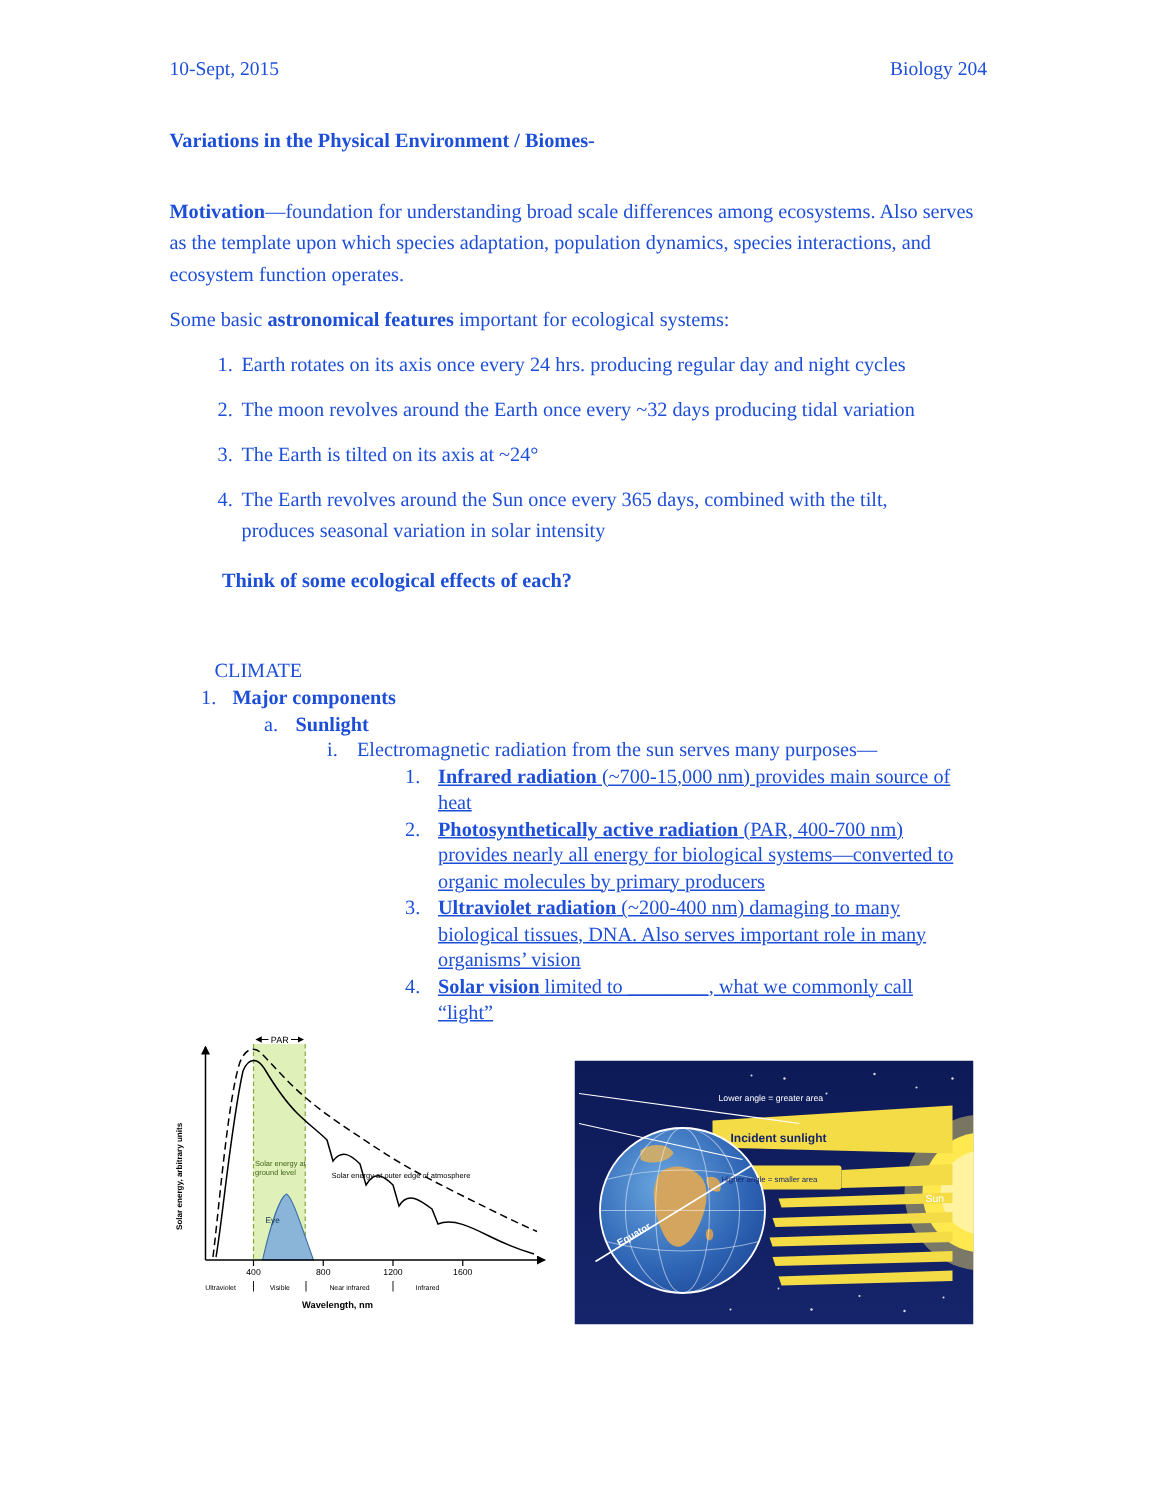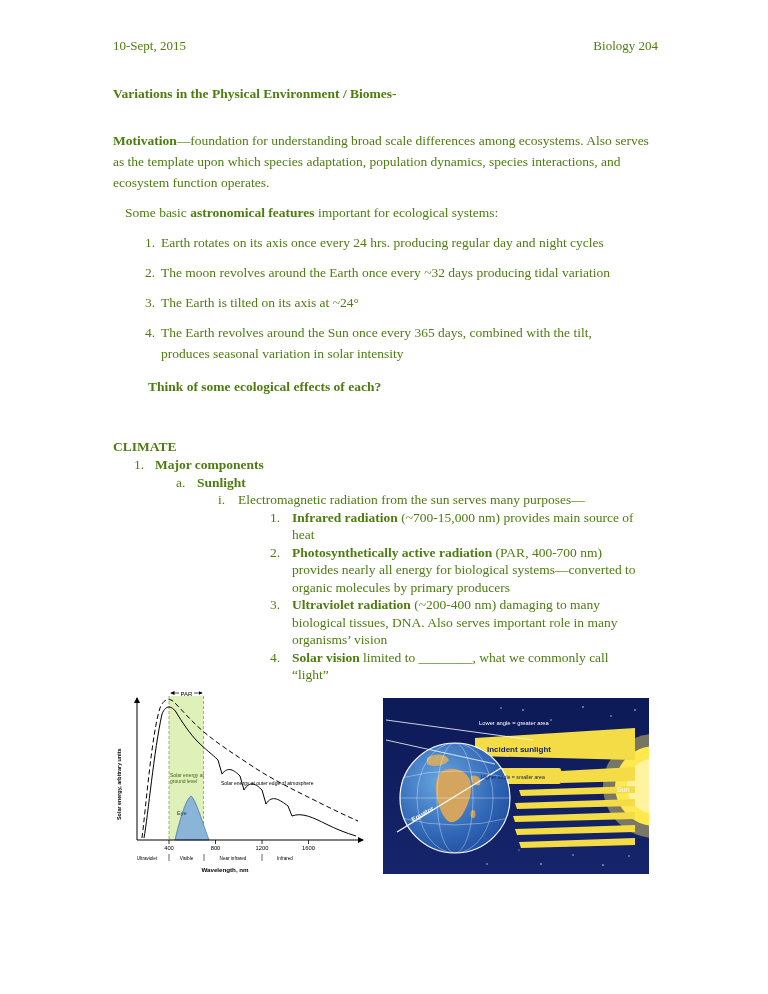--- a/index.html
+++ b/index.html
@@ -1,42 +1,42 @@
 <!DOCTYPE html>
 <html><head>
 <meta charset="utf-8">
 <style>
   html,body{margin:0;padding:0;background:#ffffff;}
   .page{
     width:768px;height:994px;background:#fff;position:relative;overflow:hidden;
-    font-family:"Liberation Serif",serif;color:#4d7c0f;
+    font-family:"Liberation Serif",serif;color:#1d4ed8;
     padding:38px 110px 0 113px;box-sizing:border-box;
   }
   .header{display:flex;justify-content:space-between;font-size:13px;}
   .title{font-size:13.5px;font-weight:bold;margin-top:32px;}
   .para{font-size:13.5px;line-height:21px;margin-top:28px;}
-  .para.intro{margin-top:9px;margin-left:12px;}
+  .para.intro{margin-top:9px;}
   .olist{margin-top:9px;font-size:13.5px;}
   .olist .li{display:flex;line-height:21px;margin-bottom:9px;margin-left:32px;}
   .olist .marker{width:16px;flex:none;}
   .olist .li-text{flex:1;max-width:478px;}
   .think{font-size:13.5px;font-weight:bold;margin-left:35px;margin-top:12px;line-height:21px;}
-  .climate-h{font-size:13.5px;font-weight:bold;margin-top:40px;line-height:19px;}
+  .climate-h{font-size:13.5px;font-weight:normal;margin-top:40px;line-height:19px;margin-left:30px;}
   .outline{font-size:13.5px;line-height:17.5px;}
   .lvl{display:flex;}
   .lvl1{margin-left:21px;}
   .lvl2{margin-left:63px;}
   .lvl3{margin-left:105px;}
   .m1,.m2{width:21px;flex:none;}
   .m3{width:20px;flex:none;}
   .sublist{margin-left:157px;}
   .sub-li{display:flex;}
   .sub-li .m4{width:22px;flex:none;}
-  .sub-li .sub-text{width:352px;}
-  .figures{display:flex;margin-top:4px;gap:12px;align-items:center;text-decoration:underline;}
+  .sub-li .sub-text{width:352px;text-decoration:underline;}
+  .figures{display:flex;margin-top:4px;gap:12px;align-items:flex-end;text-decoration:underline;}
   .figures svg{display:block;}
   .chart-text{font-family:"Liberation Sans",sans-serif;}
 </style>
 </head>
 <body>
 
 <div class="page">
 
   <div class="header">
     <span>10-Sept, 2015</span>

